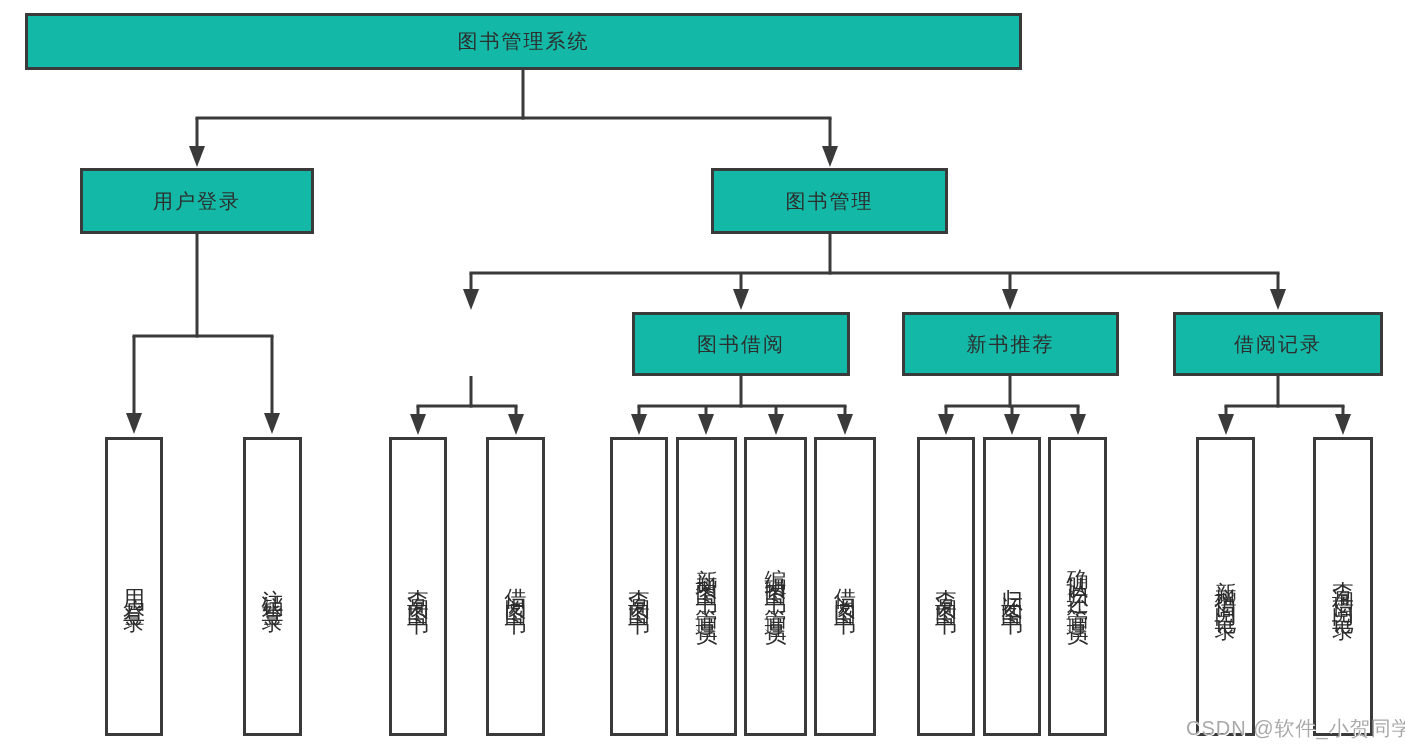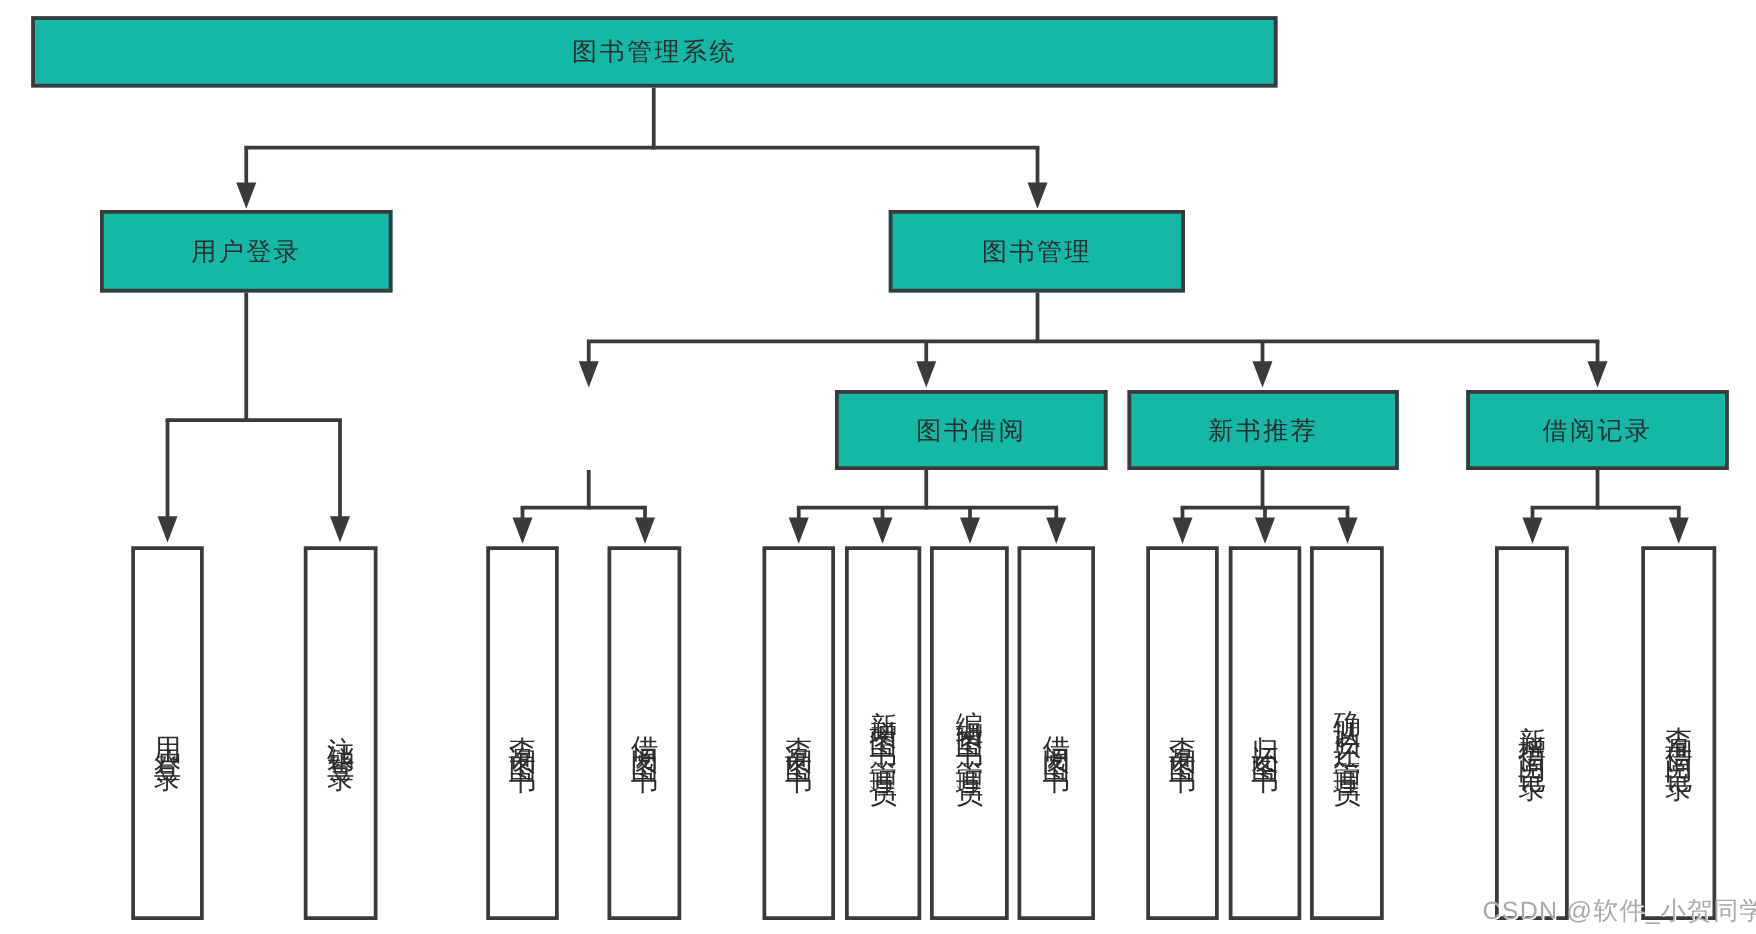--- a/index.html
+++ b/index.html
@@ -128,21 +128,21 @@
       <polygon class="ar" points="1218,414 1234,414 1226,435"></polygon>
       <polygon class="ar" points="1335,414 1351,414 1343,435"></polygon>
     </g>
   </svg>
 
   <div class="hbox" style="left:25px;top:13px;width:997px;height:57px;">图书管理系统</div>
 
   <div class="hbox" style="left:80px;top:168px;width:234px;height:66px;">用户登录</div>
   <div class="hbox" style="left:711px;top:168px;width:237px;height:66px;">图书管理</div>
 
-  <div class="hbox" style="left:668px;top:312px;width:218px;height:64px;">图书借阅</div>
+  <div class="hbox" style="left:632px;top:312px;width:218px;height:64px;">图书借阅</div>
   <div class="hbox" style="left:902px;top:312px;width:217px;height:64px;">新书推荐</div>
   <div class="hbox" style="left:1173px;top:312px;width:210px;height:64px;">借阅记录</div>
 
   <div class="vbox" style="left:105px;width:58px;">用户登录</div>
   <div class="vbox" style="left:243px;width:59px;">注销登录</div>
 
   <div class="vbox" style="left:389px;width:58px;">查询图书</div>
   <div class="vbox" style="left:486px;width:59px;">借阅图书</div>
 
   <div class="vbox" style="left:610px;width:58px;">查询图书</div>

